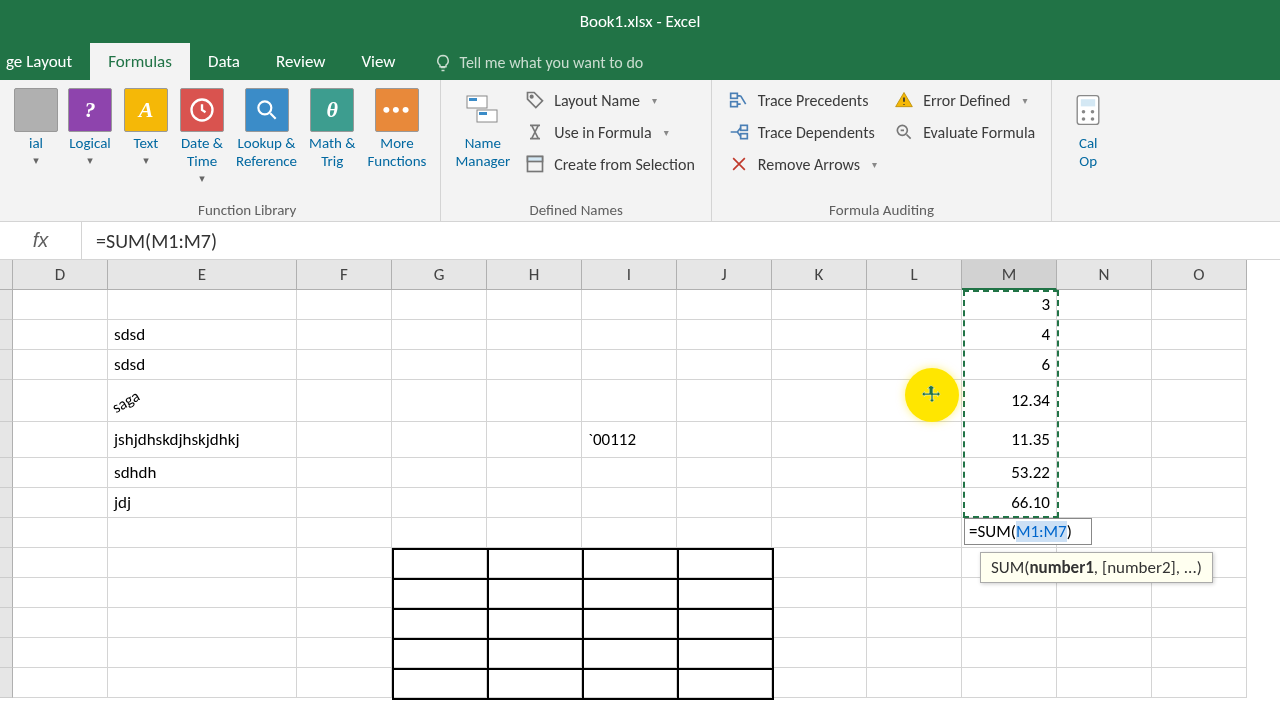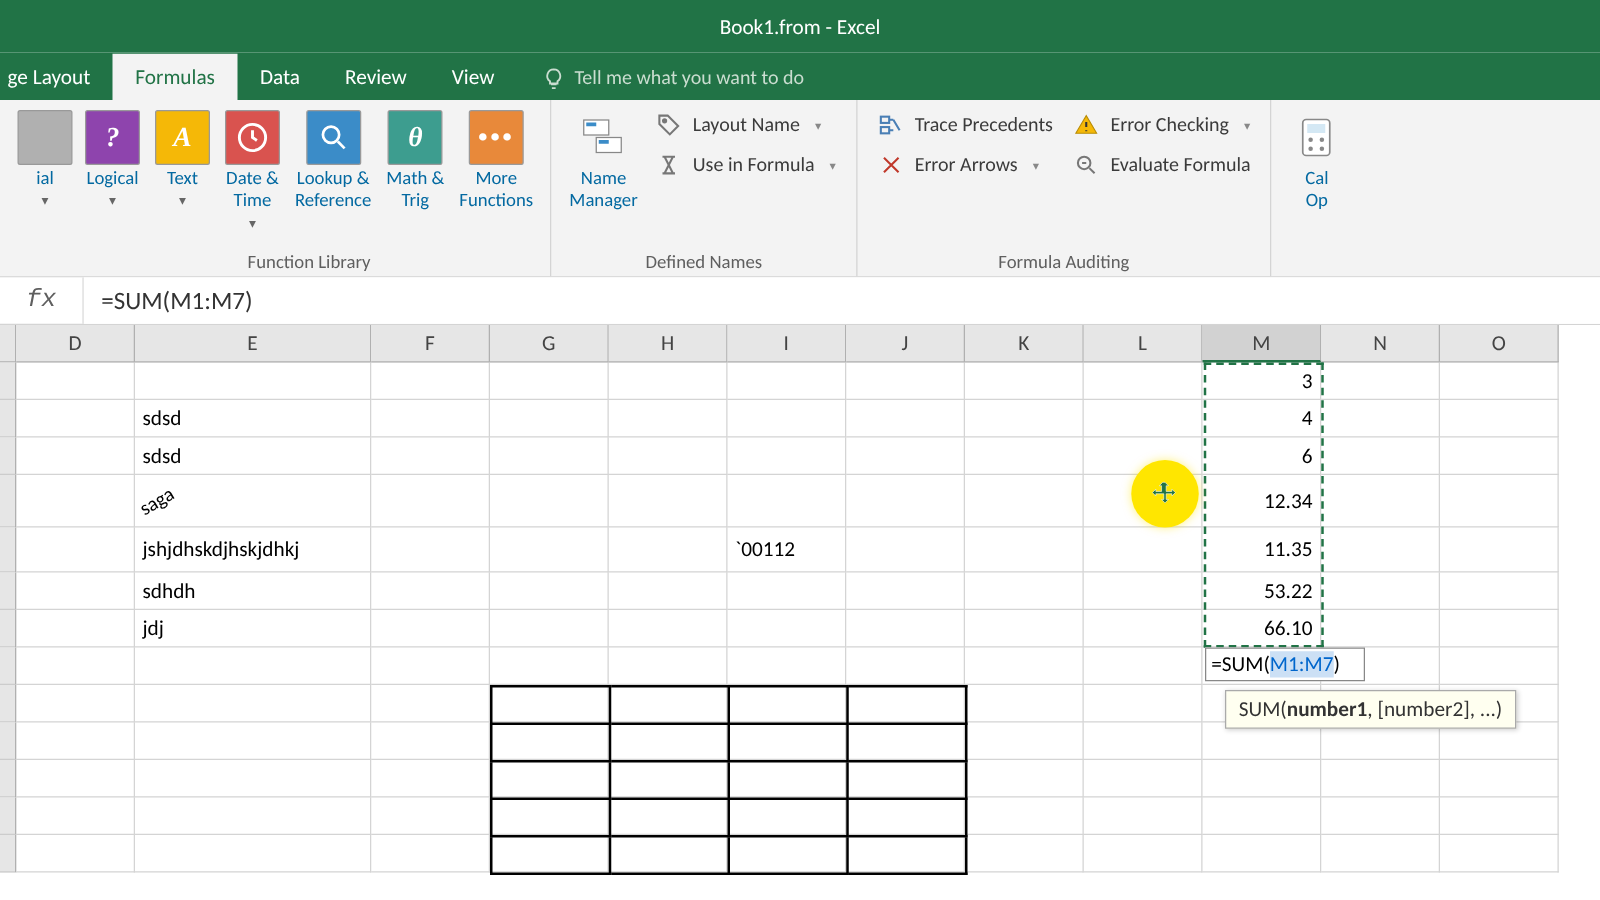--- a/index.html
+++ b/index.html
@@ -36,21 +36,21 @@
 .icon-orange { background: #e8893a; border-color: #c4712f; }
 .icon-gray { background: #b0b0b0; border-color: #929292; }
 
 .btn-stack { display: flex; flex-direction: column; gap: 4px; }
 .btn-small { display: flex; align-items: center; gap: 8px; padding: 3px 6px; cursor: pointer; font-size: 16px; color: #3b3b3b; }
 .btn-small .small-icon { width: 22px; height: 22px; display: flex; align-items: center; justify-content: center; }
 .btn-small .caret { font-size: 10px; color: #888; margin-left: 4px; }
 
 
 .formula-bar { height: 38px; display: flex; align-items: center; border-bottom: 1px solid #d4d4d4; background: #fff; }
-.fx-icon { width: 67px; display: flex; align-items: center; justify-content: center; border-right: 1px solid #d4d4d4; height: 100%; font-style: italic; font-family: Liberation Mono, monospace; font-size: 20px; color: #5f5f5f; text-align: center; }
+.fx-icon { width: 82px; display: flex; align-items: center; justify-content: center; border-right: 1px solid #d4d4d4; height: 100%; font-style: italic; font-family: Liberation Sans, sans-serif; font-size: 20px; color: #5f5f5f; text-align: center; }
 .formula-input { flex: 1; padding: 0 14px; font-size: 20px; color: #333; font-family: Calibri, sans-serif; border: none; outline: none; height: 100%; }
 
 
 .grid-wrap { position: relative; overflow: hidden; height: 460px; }
 .grid { display: grid; grid-template-columns: 13px 95px 189px 95px 95px 95px 95px 95px 95px 95px 95px 95px 95px; }
 .colhdr { background: #e6e6e6; border-right: 1px solid #b0b0b0; border-bottom: 1px solid #b0b0b0; height: 30px; display: flex; align-items: center; justify-content: center; font-size: 17px; color: #444; }
 .colhdr.selected { background: #d2d2d2; border-bottom: 2px solid #217346; }
 .rowstub { background: #e6e6e6; border-right: 1px solid #b0b0b0; border-bottom: 1px solid #ccc; width: 13px; }
 .cell { border-right: 1px solid #d4d4d4; border-bottom: 1px solid #d4d4d4; height: 30px; padding: 0 6px; font-size: 17px; display: flex; align-items: center; position: relative; overflow: visible; white-space: nowrap; }
 .cell.rnum { justify-content: flex-end; font-family: Calibri, sans-serif; }
@@ -76,21 +76,21 @@
 
 .cursor-highlight { position: absolute; width: 54px; height: 54px; background: #ffe600; border-radius: 50%; display: flex; align-items: center; justify-content: center; box-shadow: 0 0 8px rgba(255,230,0,0.5); }
 .cursor-highlight svg { width: 22px; height: 22px; }
 
 .name-mgr-icon { width: 44px; height: 44px; display: flex; align-items: center; justify-content: center; }
 </style>
 </head>
 <body>
 
 <div class="titlebar">
-  <span>Book1.from - Excel</span>
+  <span>Book1.xlsx - Excel</span>
 </div>
 
 <div class="ribbon-tabs">
   <div class="tab partial">ge Layout</div>
   <div class="tab active">Formulas</div>
   <div class="tab">Data</div>
   <div class="tab">Review</div>
   <div class="tab">View</div>
   <div class="tellme">
     <svg class="bulb" viewBox="0 0 24 24" fill="none" stroke="#caddd0" stroke-width="2">
@@ -186,57 +186,76 @@
         </div>
         <div class="btn-small">
           <span class="small-icon">
               <svg width="20" height="20" viewBox="0 0 24 24" fill="none" stroke="#777" stroke-width="2">
                 <path d="M6 4h12M6 20h12M8 4l4 8-4 8M16 4l-4 8 4 8"></path>
               </svg>
             </span>
           <span>Use in Formula</span>
           <span class="caret">▾</span>
         </div>
+        <div class="btn-small">
+          <span class="small-icon">
+              <svg width="20" height="20" viewBox="0 0 24 24" fill="none" stroke="#777" stroke-width="2">
+                <rect x="3" y="3" width="18" height="18"></rect>
+                <rect x="3" y="3" width="18" height="6" fill="#d4e8f4"></rect>
+              </svg>
+            </span>
+          <span>Create from Selection</span>
+        </div>
       </div>
     </div>
     <div class="group-label">Defined Names</div>
   </div>
 
   <div class="group">
     <div class="group-content">
       <div class="btn-stack">
         <div class="btn-small">
           <span class="small-icon">
               <svg width="20" height="20" viewBox="0 0 24 24" fill="none" stroke="#4a7fb5" stroke-width="2">
                 <rect x="2" y="4" width="8" height="6"></rect>
                 <rect x="2" y="14" width="8" height="6"></rect>
                 <path d="M10 7h4m0 0l6 10M10 17h4"></path>
               </svg>
             </span>
           <span>Trace Precedents</span>
         </div>
         <div class="btn-small">
           <span class="small-icon">
+              <svg width="20" height="20" viewBox="0 0 24 24" fill="none" stroke="#4a7fb5" stroke-width="2">
+                <rect x="14" y="4" width="8" height="6"></rect>
+                <rect x="14" y="14" width="8" height="6"></rect>
+                <path d="M2 12h8l4-5m-4 5l4 5"></path>
+              </svg>
+            </span>
+          <span>Trace Dependents</span>
+        </div>
+        <div class="btn-small">
+          <span class="small-icon">
               <svg width="20" height="20" viewBox="0 0 24 24" fill="none" stroke="#c0392b" stroke-width="2">
                 <path d="M5 5l14 14M5 19L19 5"></path>
               </svg>
             </span>
-          <span>Error Arrows</span>
+          <span>Remove Arrows</span>
           <span class="caret">▾</span>
         </div>
       </div>
       <div class="btn-stack">
         <div class="btn-small">
           <span class="small-icon">
               <svg width="20" height="20" viewBox="0 0 24 24" fill="#f5b807" stroke="#b88c05" stroke-width="1">
                 <path d="M12 3L2 20h20L12 3z"></path>
                 <path d="M12 9v5M12 17v1" stroke="#333" stroke-width="2"></path>
               </svg>
             </span>
-          <span>Error Checking</span>
+          <span>Error Defined</span>
           <span class="caret">▾</span>
         </div>
         <div class="btn-small">
           <span class="small-icon">
               <svg width="20" height="20" viewBox="0 0 24 24" fill="none" stroke="#777" stroke-width="2">
                 <circle cx="10" cy="10" r="6"></circle>
                 <path d="M15 15l5 5M8 10h4"></path>
               </svg>
             </span>
           <span>Evaluate Formula</span>

